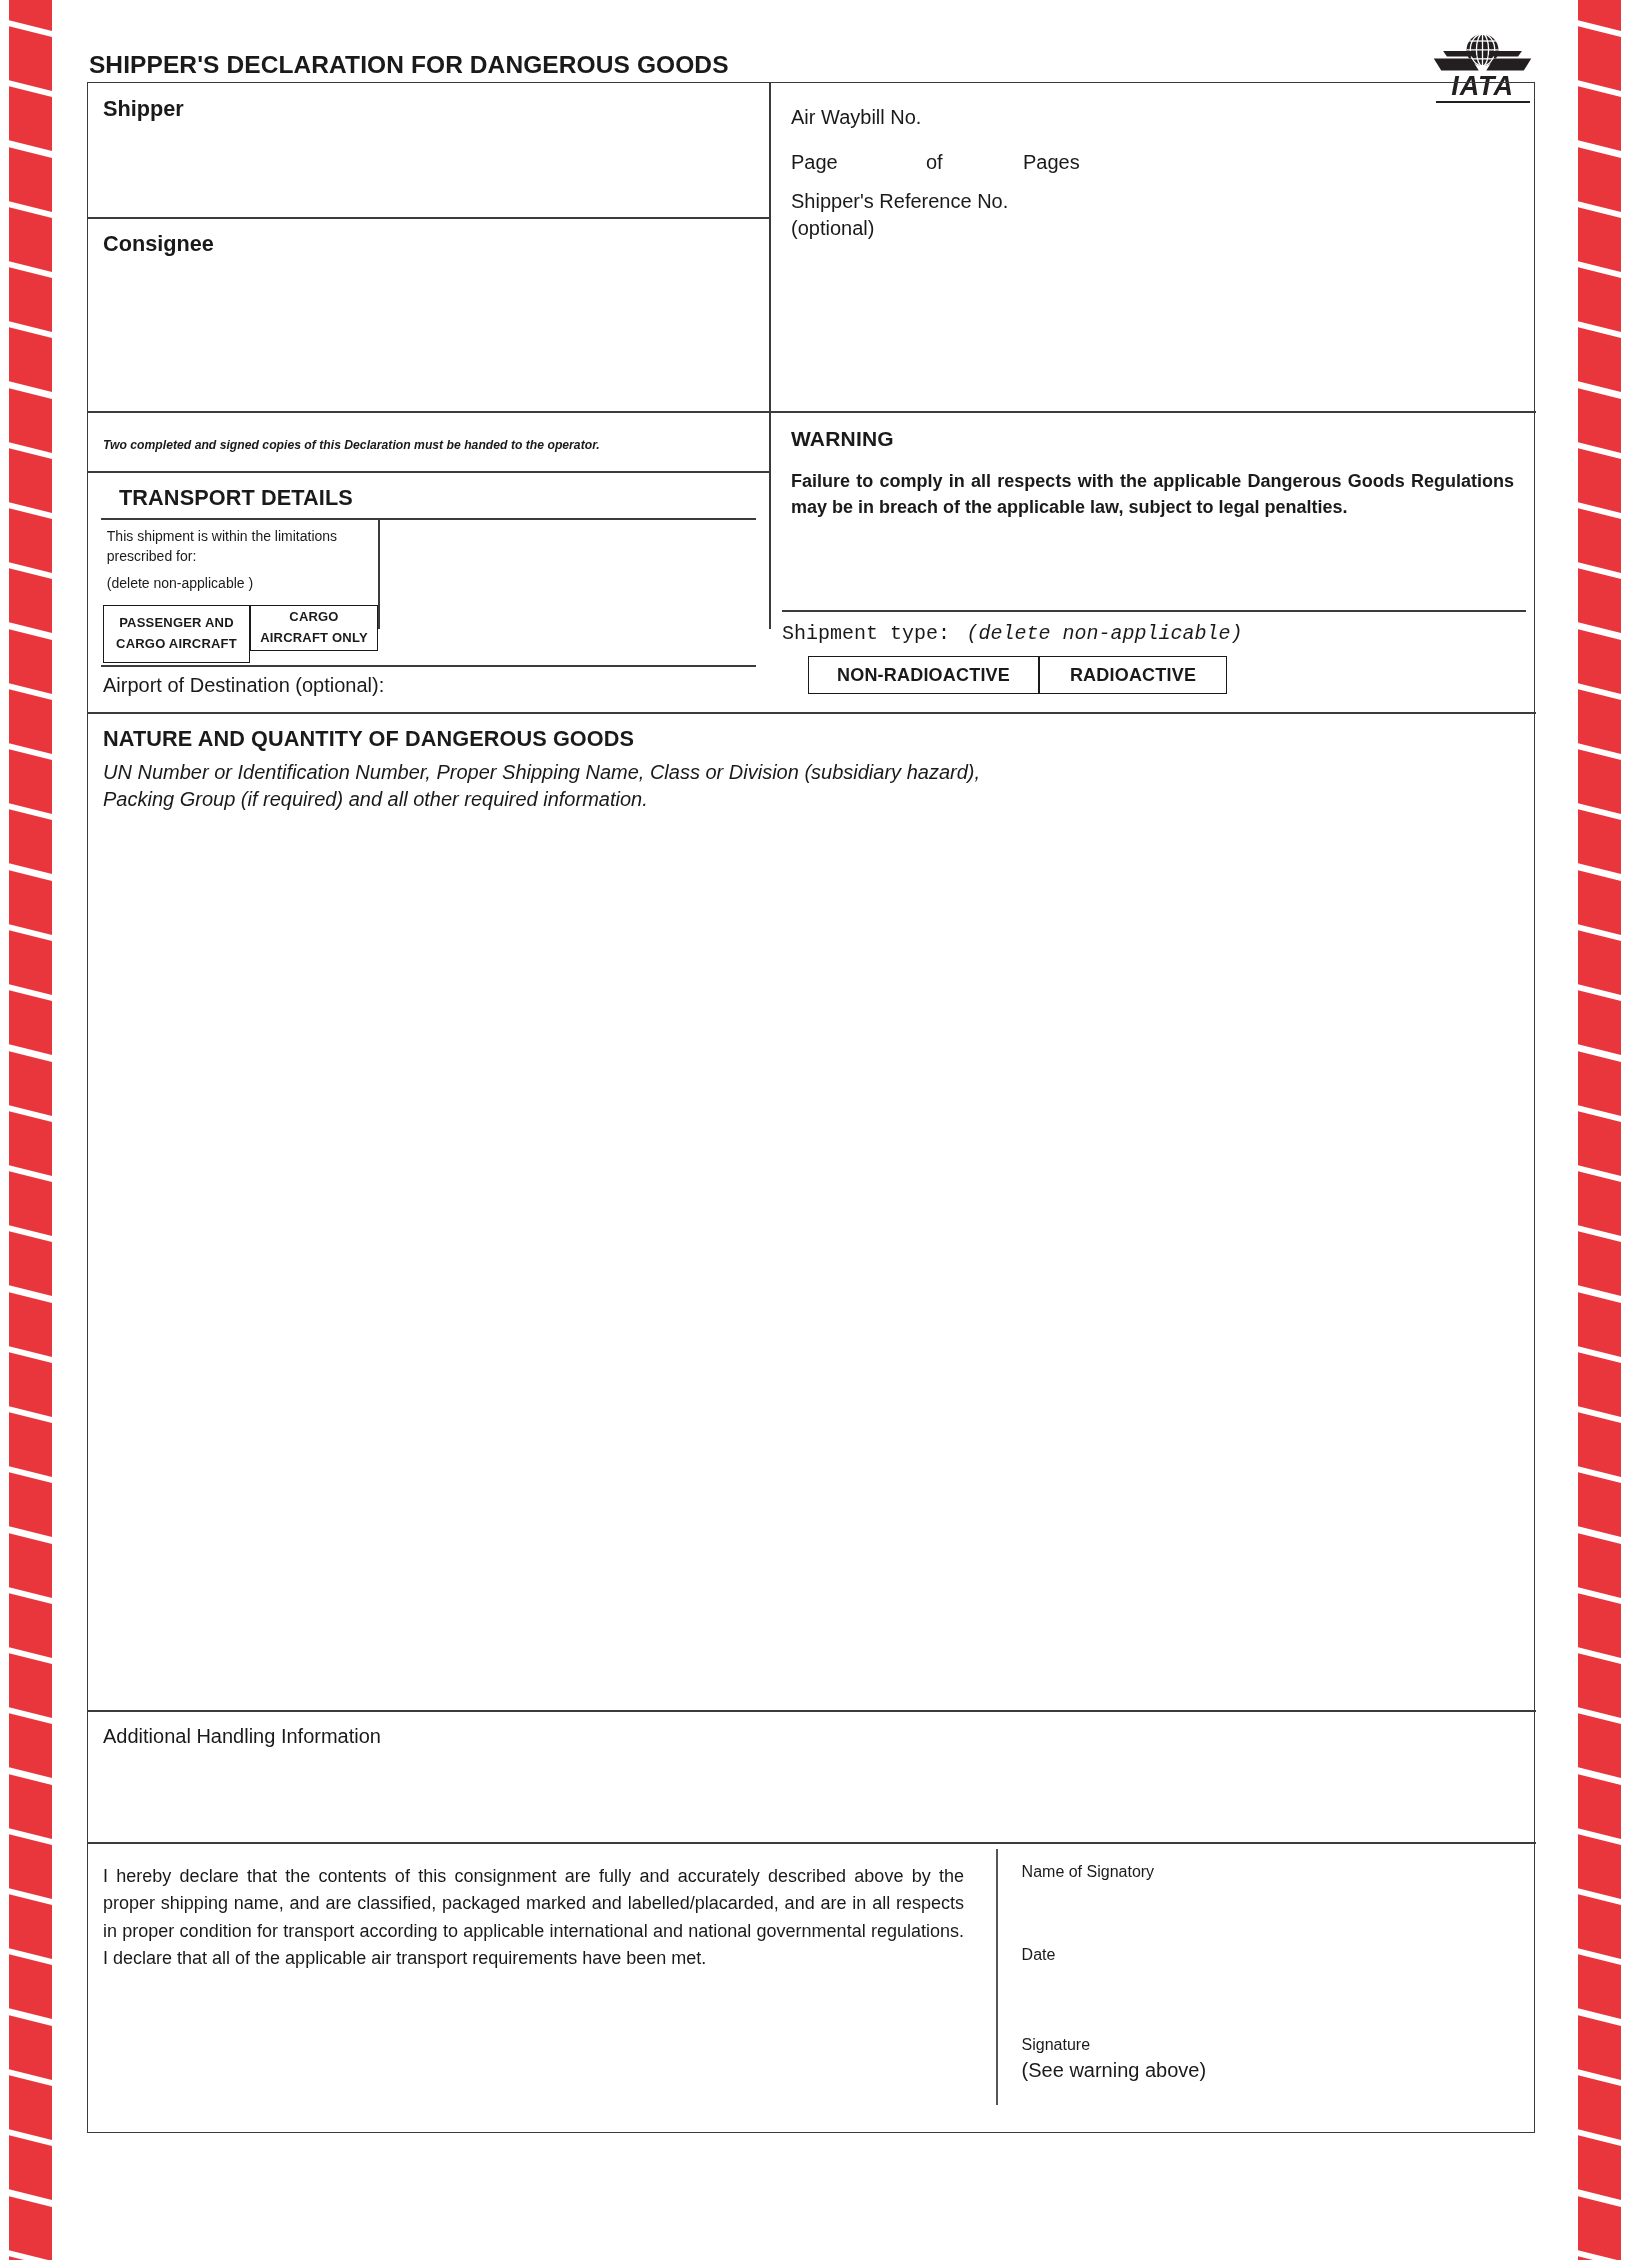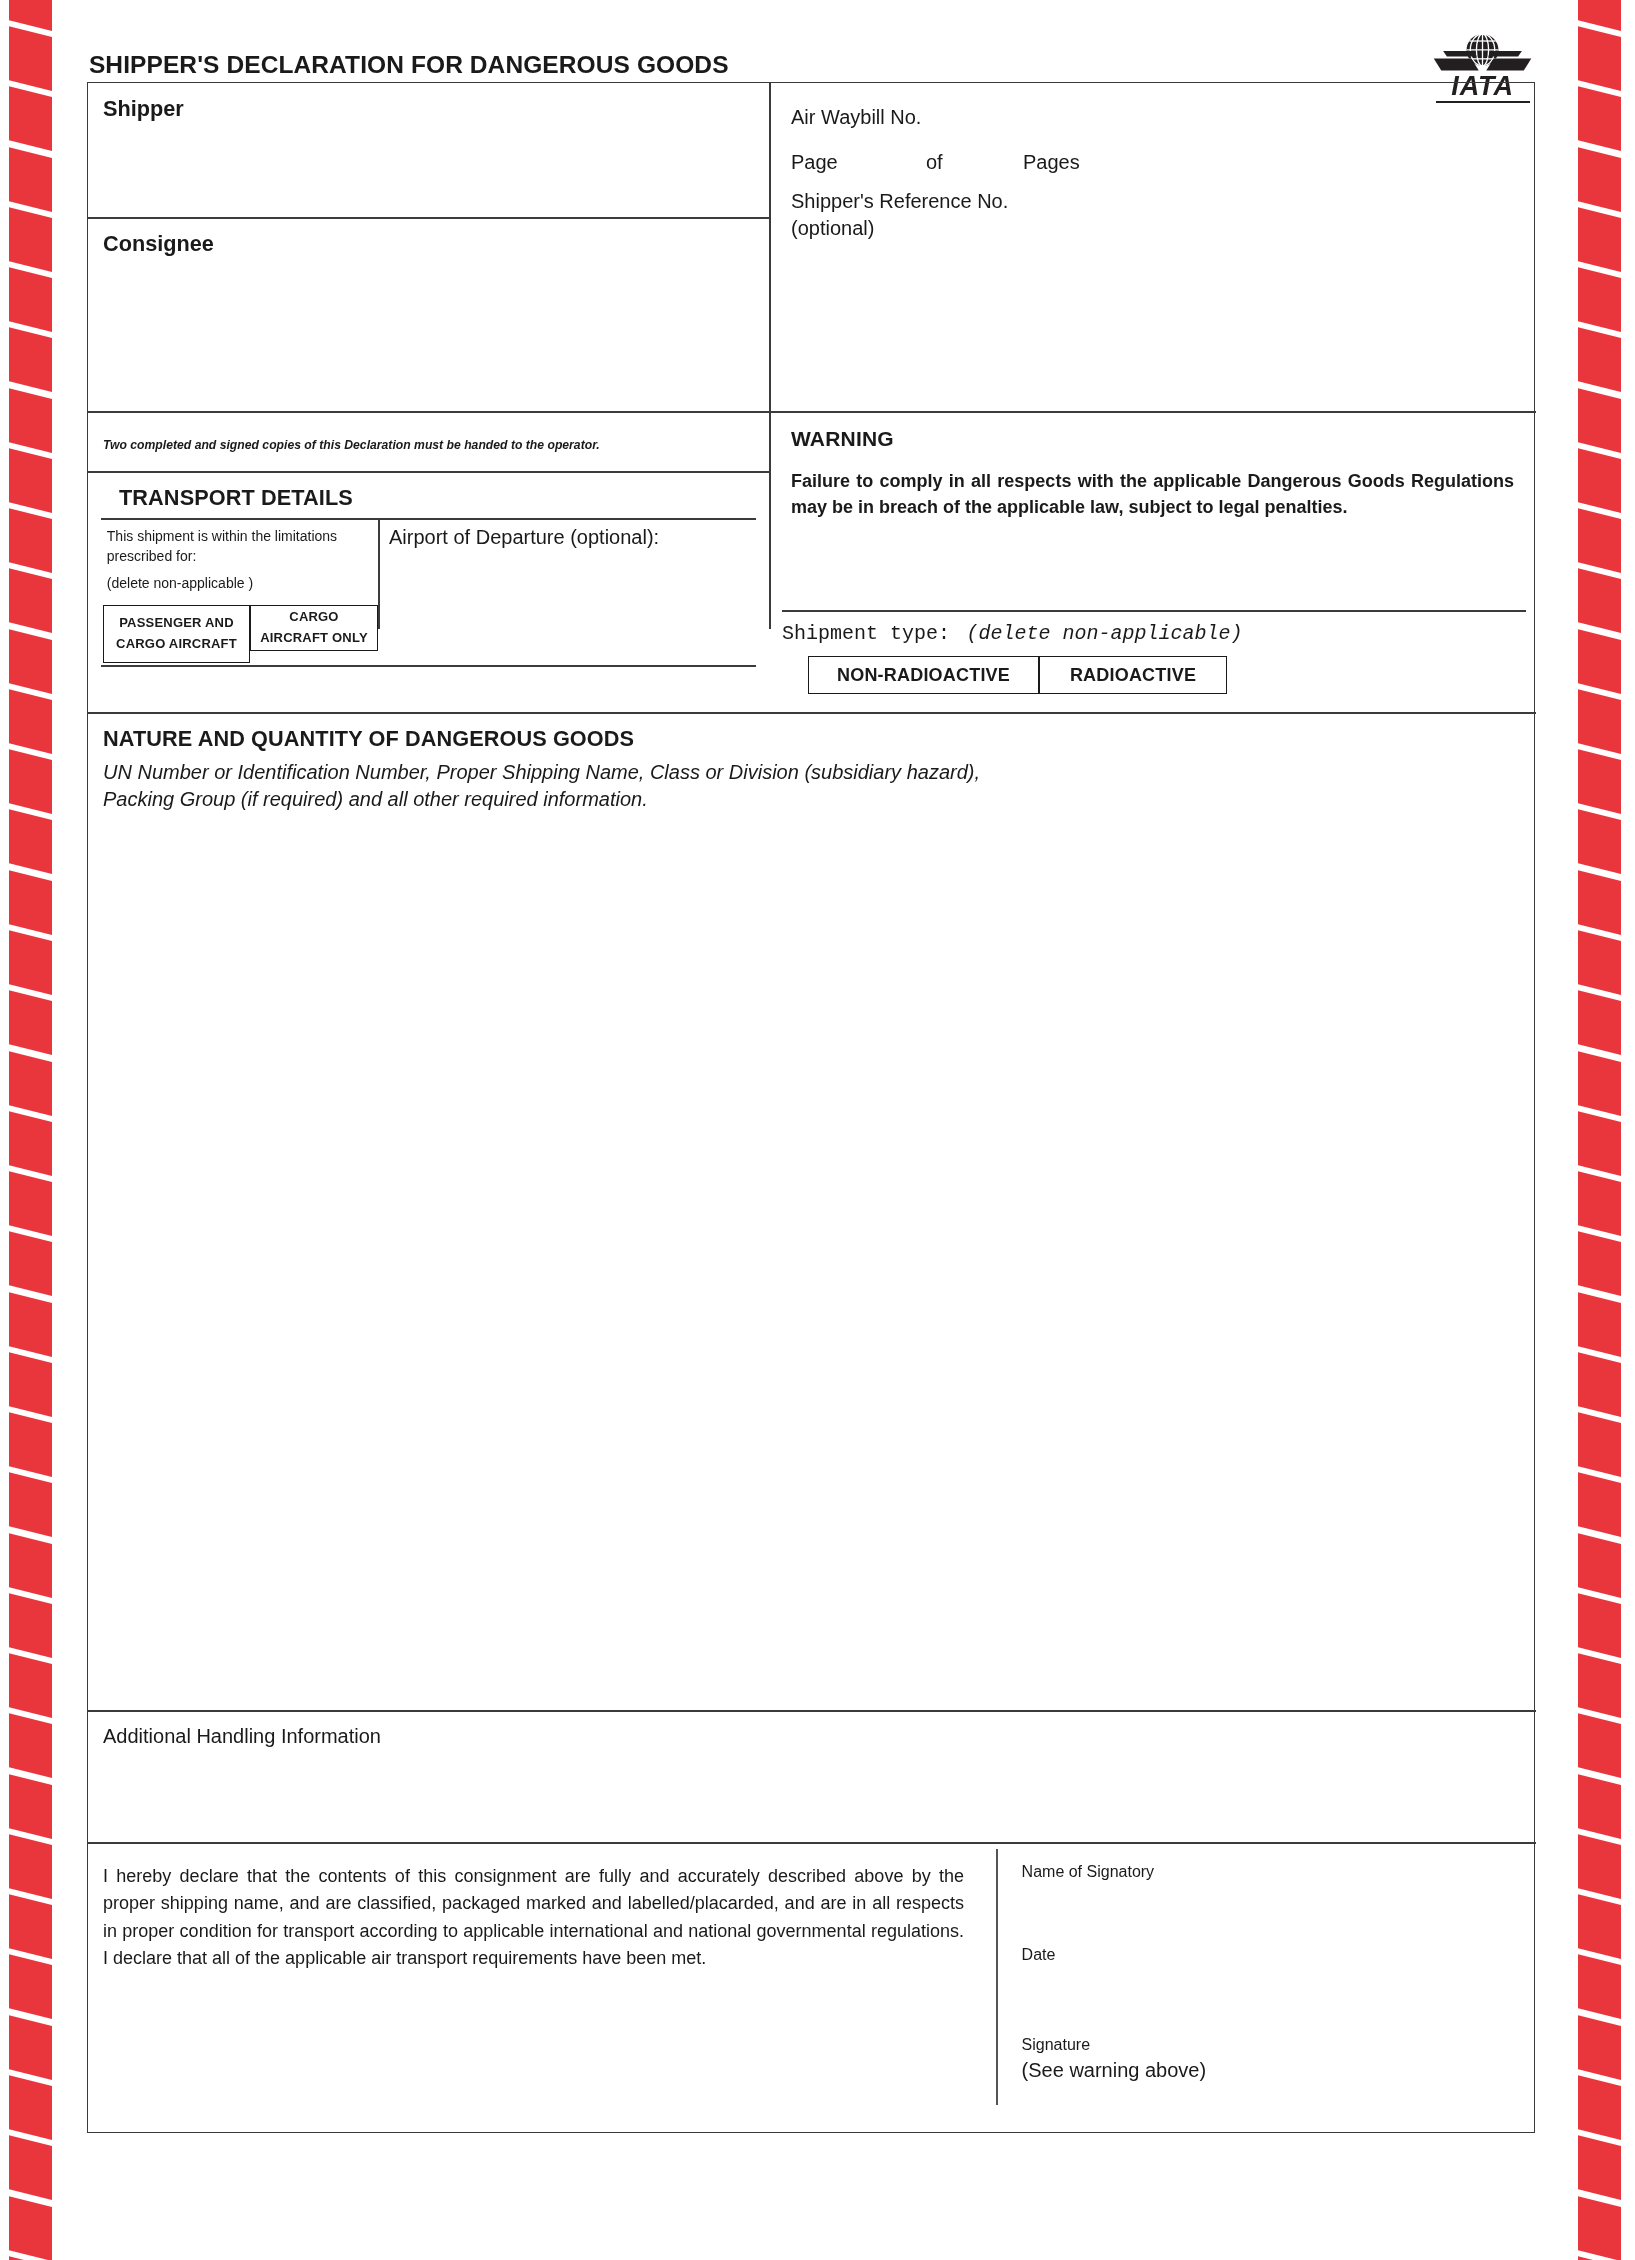--- a/index.html
+++ b/index.html
@@ -320,36 +320,36 @@
 
       <div class="hline" style="left:13px; top:435px; width:655px;"></div>
 
       <div style="position:absolute; left:15px; top:439px; width:275px; height:75px;">
         <div class="lbl-small" style="position:absolute; left:3.8px; top:3.8px; width:264px; line-height:1.45;">This shipment is within the limitations prescribed for:</div>
         <div class="lbl-small" style="position:absolute; left:3.8px; top:53px;">(delete non-applicable )</div>
       </div>
 
       <div class="vline" style="left:290px; top:435px; height:111px;"></div>
 
-      <div style="position:absolute; left:301px; top:443px; width:358px;">
-        <div class="lbl-norm">Airport of Departure (optional):</div>
-        <div style="margin-top:13px; font-size:19px; min-height:22.6px;"></div>
-      </div>
 
       <div class="ac-box" style="left:15px; top:522px; width:147px; height:58px;">
         <span>PASSENGER AND</span>
         <span>CARGO AIRCRAFT</span>
       </div>
       <div class="ac-box" style="left:162px; top:522px; width:128px; height:46px;">
         <span>CARGO</span>
         <span>AIRCRAFT ONLY</span>
       </div>
 
       <div class="hline" style="left:13px; top:582px; width:655px;"></div>
 
+      <div style="position:absolute; left:15px; top:591px; width:650px;">
+        <div class="lbl-norm">Airport of Destination (optional):</div>
+        <div style="margin-top:13px; font-size:19px; min-height:22.6px;"></div>
+      </div>
 
       <div class="cell" style="left:683px; top:330px; width:764px; height:168px;">
         <div class="warn-head" style="position:absolute; left:20px; top:14px;">WARNING</div>
         <div class="warn-body" style="position:absolute; left:20px; top:55px; width:723px;">Failure to comply in all respects with the applicable Dangerous Goods Regulations may be in breach of the applicable law, subject to legal penalties.</div>
       </div>
 
       <div class="hline" style="left:694px; top:527px; width:744px;"></div>
 
       <div style="position:absolute; left:694px; top:539px; width:744px;font-family:Liberation Mono, monospace;">
         <span class="lbl-norm">Shipment type:</span>

